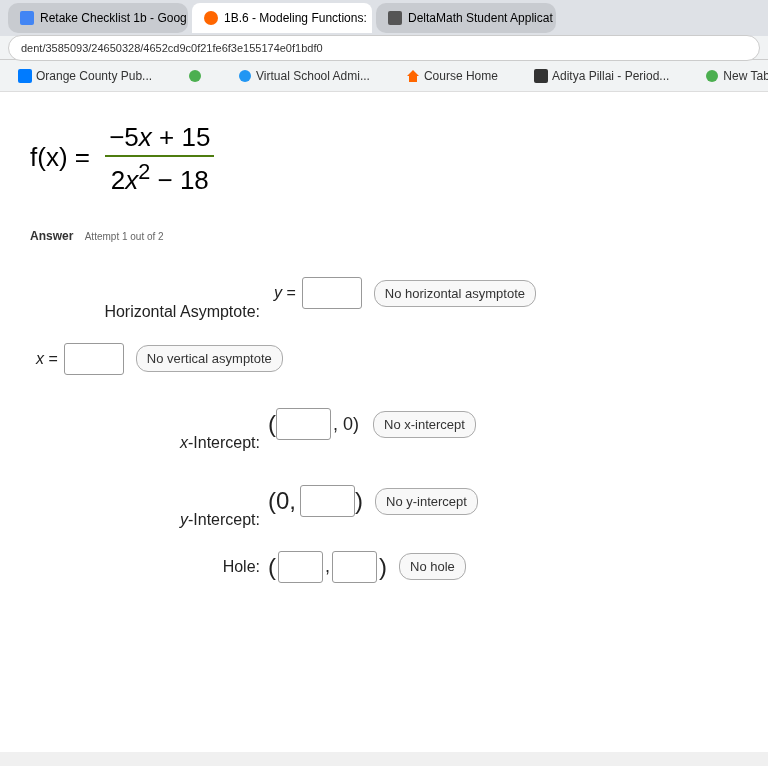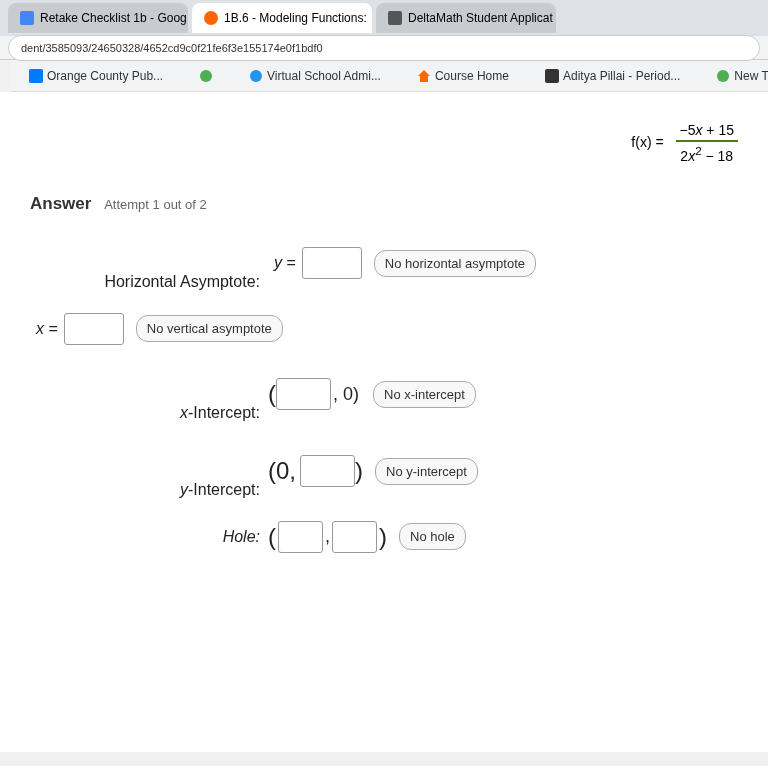--- a/index.html
+++ b/index.html
@@ -28,21 +28,21 @@
       font-size: 12px;
       display: flex;
       align-items: center;
       gap: 6px;
       height: 30px;
       max-width: 180px;
       white-space: nowrap;
       overflow: hidden;
     }
     .tab.active { background: #fff; }
-    .tab.inactive { background: #c8cbd0; }
+    .tab.inactive { background: #c8cbd0; border-radius: 10px; }
     .tab-favicon {
       width: 14px;
       height: 14px;
       background: #4285f4;
       border-radius: 2px;
       flex-shrink: 0;
     }
     .tab-favicon.orange {
       background: #ff6600;
       border-radius: 50%;
@@ -77,21 +77,20 @@
     
     .bookmarks-bar {
       background: #f1f3f4;
       height: 32px;
       display: flex;
       align-items: center;
       padding: 0 10px;
       gap: 20px;
       border-bottom: 1px solid #ddd;
       font-size: 12px;
-      margin-left: 11px;
     }
     .bookmark-item {
       display: flex;
       align-items: center;
       gap: 4px;
       padding: 3px 8px;
       border-radius: 4px;
       cursor: pointer;
       white-space: nowrap;
       color: #333;
@@ -105,51 +104,51 @@
     
     .page-content {
       background: #fff;
       flex: 1;
       padding: 20px 30px;
       overflow-y: auto;
       height: calc(766px - 36px - 38px - 32px);
     }
 
     .function-display {
-      text-align: right;
+      text-align: left;
       margin: 10px 0 30px 0;
-      font-size: 14px;
+      font-size: 26px;
     }
     .fraction {
       display: inline-flex;
       flex-direction: column;
       align-items: center;
       vertical-align: middle;
       margin-left: 8px;
     }
     .fraction-num {
       border-bottom: 2px solid #4d7c0f;
       padding: 0 4px 2px 4px;
     }
     .fraction-den {
       padding: 2px 4px 0 4px;
     }
 
     .answer-section {
       margin-bottom: 20px;
     }
     .answer-label {
-      font-size: 17px;
+      font-size: 12px;
       color: #333;
     }
     .answer-label strong {
       font-weight: bold;
     }
     .attempt-text {
-      font-size: 13px;
+      font-size: 10px;
       color: #666;
       margin-left: 8px;
     }
 
     .field-row {
       display: flex;
       align-items: center;
       margin: 22px 0;
       font-size: 16px;
       color: #222;
@@ -201,21 +200,20 @@
     .hole-row {
       display: flex;
       align-items: center;
       margin: 22px 0;
       font-size: 16px;
     }
     .hole-label {
       min-width: 230px;
       text-align: right;
       margin-right: 8px;
-      font-style: italic;
     }
   </style>
 </head>
 <body>
 
 <div class="browser-titlebar">
   <div class="tab inactive">
     <div class="tab-favicon" style="background:#4285f4;"></div>
     <span>Retake Checklist 1b - Goog</span>
 

